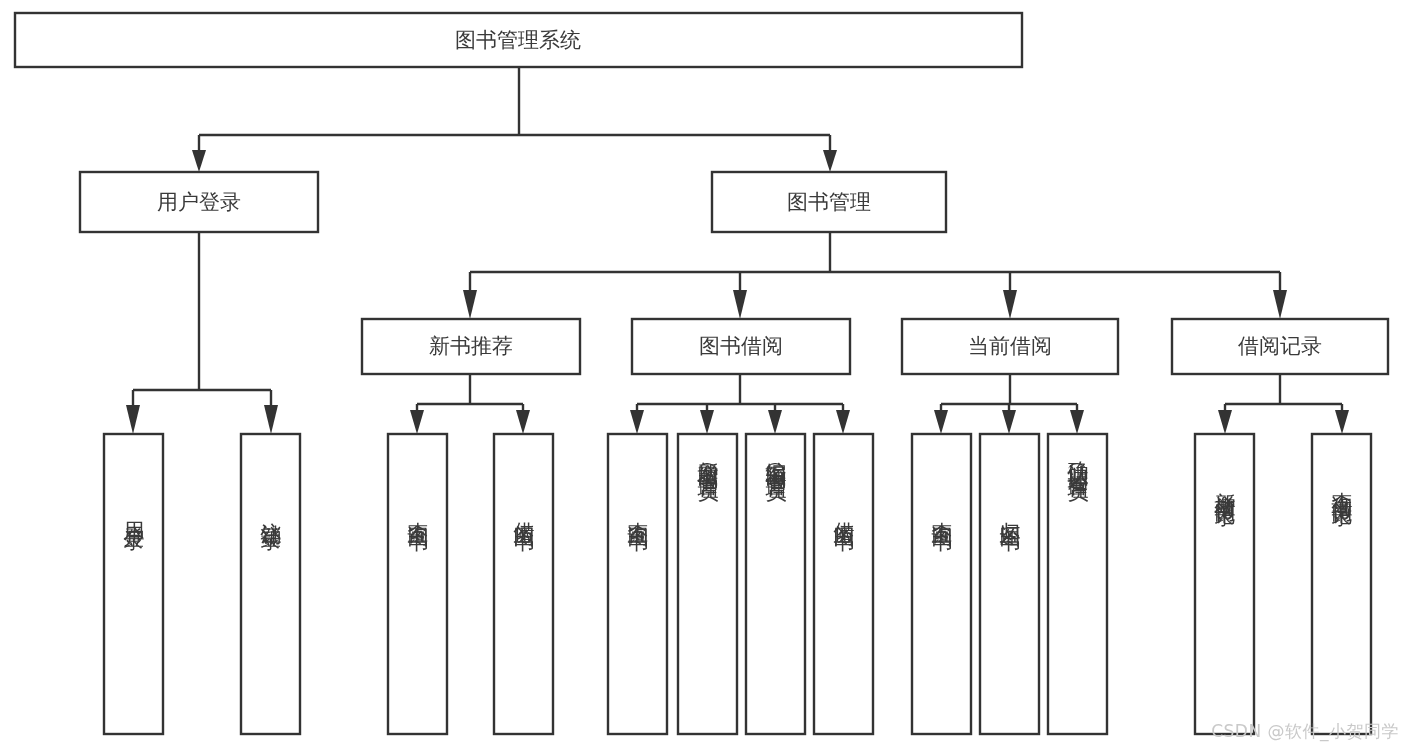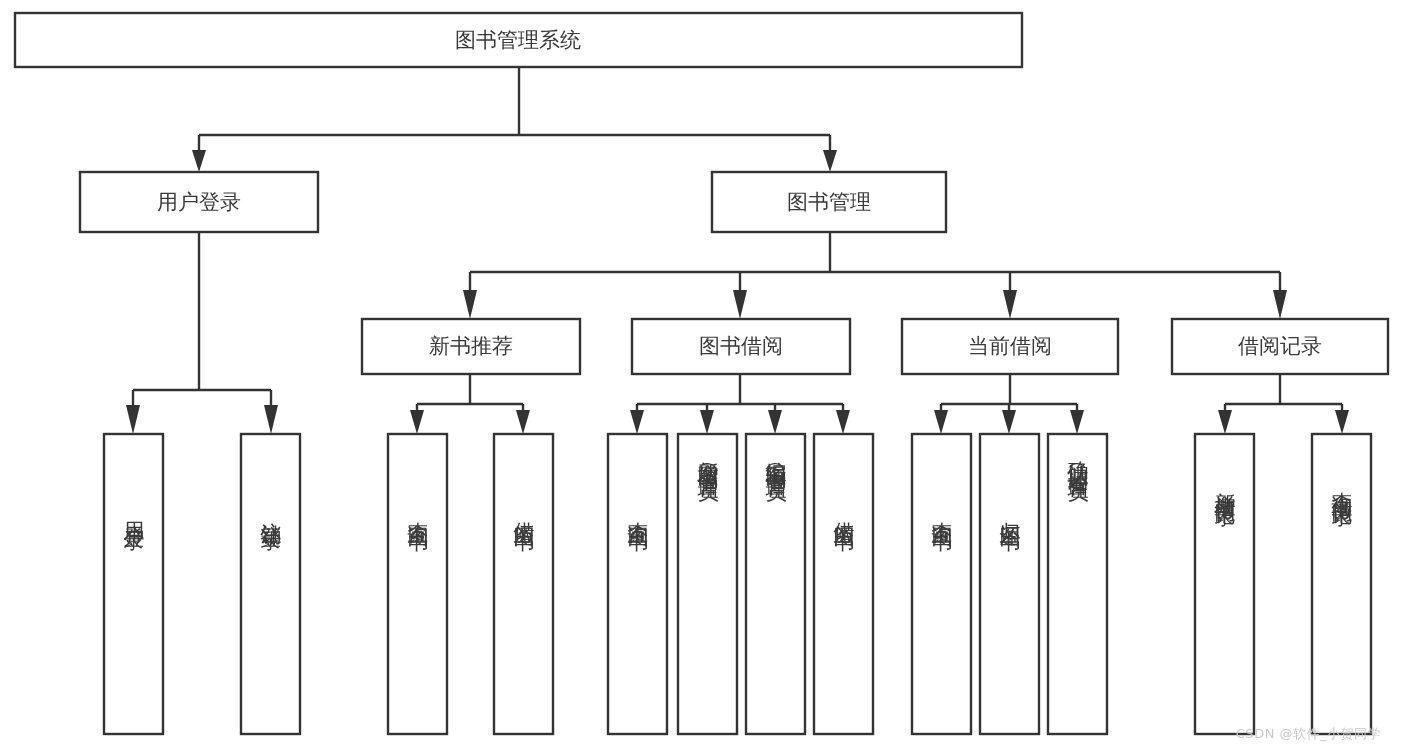--- a/index.html
+++ b/index.html
@@ -60,24 +60,24 @@
     text-orientation: upright;
     font-family: "DejaVu Sans", "Liberation Sans", sans-serif;
     font-size: 21px;
     line-height: 1;
     letter-spacing: 3px;
     color: #3a3a3a;
     white-space: nowrap;
   }
   .watermark {
     position: absolute;
-    right: 24px;
+    right: 6px;
     bottom: 4px;
     font-family: "DejaVu Sans", "Liberation Sans", sans-serif;
-    font-size: 13px;
+    font-size: 17px;
     color: #c9c9c9;
     letter-spacing: 0.5px;
     white-space: nowrap;
     user-select: none;
   }
 </style>
 </head>
 <body>
 
 <div id="diagram-root">

